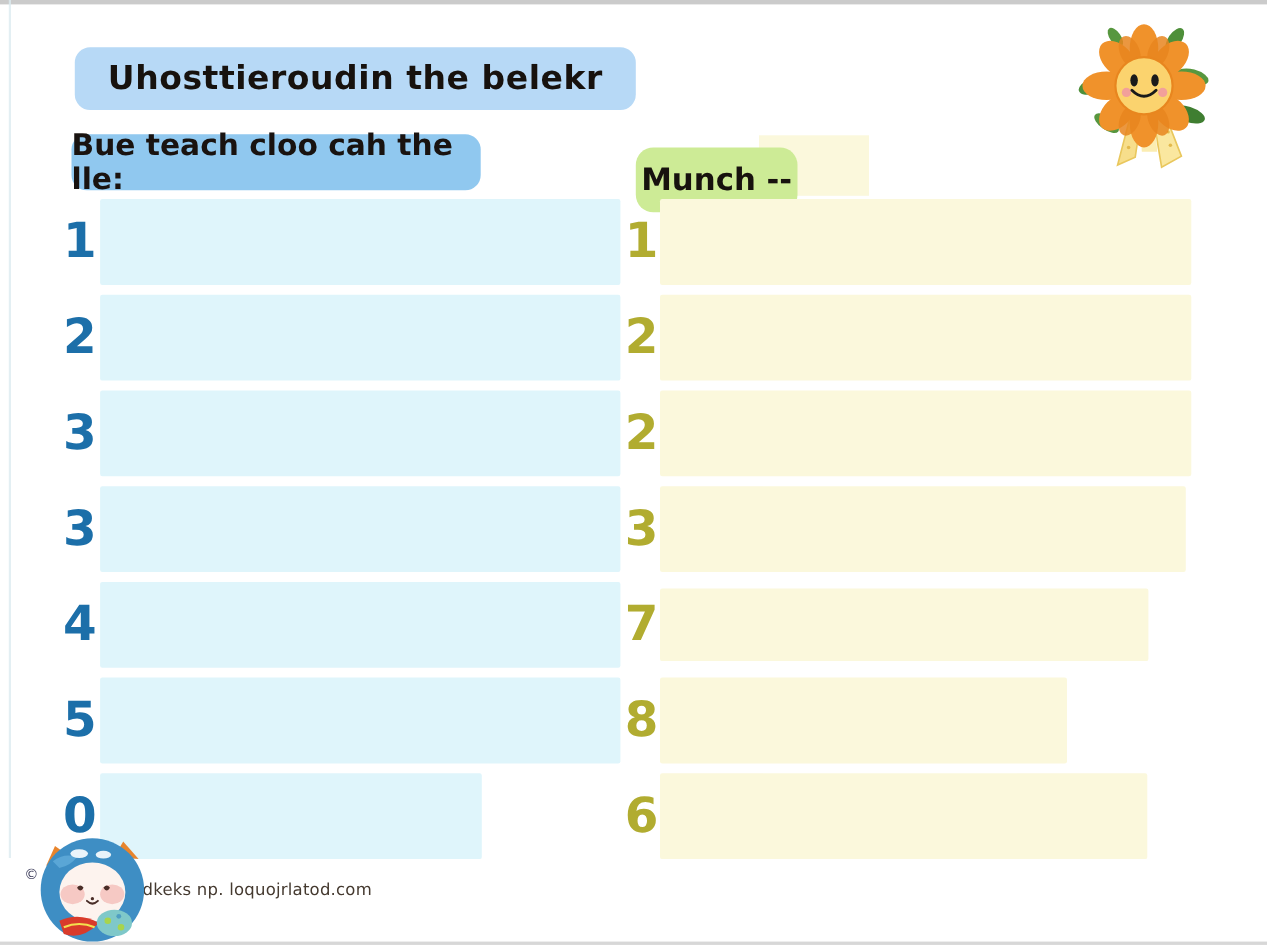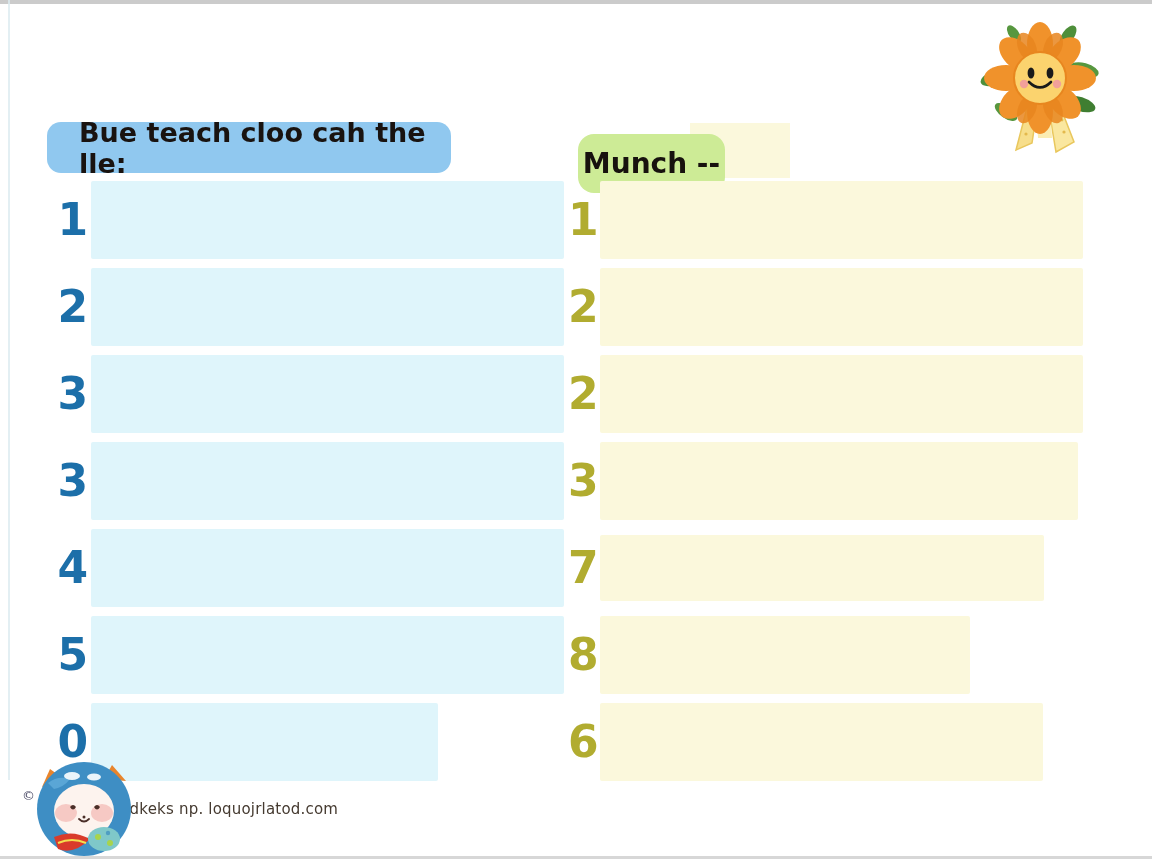--- a/index.html
+++ b/index.html
@@ -24,24 +24,24 @@
   .hdr {
     position:absolute; top:43px; height:57px;
     display:flex; align-items:center; justify-content:center;
     font-weight:bold; font-size:30px; color:#17120e; letter-spacing:.5px;
   }
   .hdr-blue  { left:68px;  width:510px; background:var(--hdr-blue);  border-radius:14px; }
   .hdr-green { left:592px; width:391px; background:var(--hdr-green); border-radius:10px; }
 
   
   .sub-blue {
-    position:absolute; left:47px; top:122px; width:372px; height:51px;
+    position:absolute; left:65px; top:122px; width:372px; height:51px;
     background:var(--sub-blue); border-radius:14px;
     display:flex; align-items:center; justify-content:center;
-    font-size:27px; font-weight:600; color:#191310;padding-left:32px;
+    font-size:27px; font-weight:600; color:#191310;
   }
   .yellow-block {
     position:absolute; left:690px; top:123px; width:100px; height:55px;
     background:var(--bar-yellow);
   }
   .munch-bubble {
     position:absolute; left:578px; top:134px; width:147px; height:59px;
     background:var(--bubble-green); border-radius:16px;
     display:flex; align-items:center; justify-content:center;
     font-size:28px; font-weight:bold; color:#17120e;
@@ -90,20 +90,23 @@
 </style>
 </head>
 <body>
 
 <div class="page">
 
   <div class="edge-top"></div>
   <div class="edge-bottom"></div>
   <div class="edge-left"></div>
 
+  <div class="hdr hdr-blue">
+    <span>Uhosttieroudin the belekr</span>
+  </div>
 
   <div class="sub-blue">
     <span>Bue teach cloo cah the lle:</span>
   </div>
   <div class="yellow-block"></div>
   <div class="munch-bubble">
     <span>Munch --</span>
   </div>
   <div class="munch-tail"></div>
 

